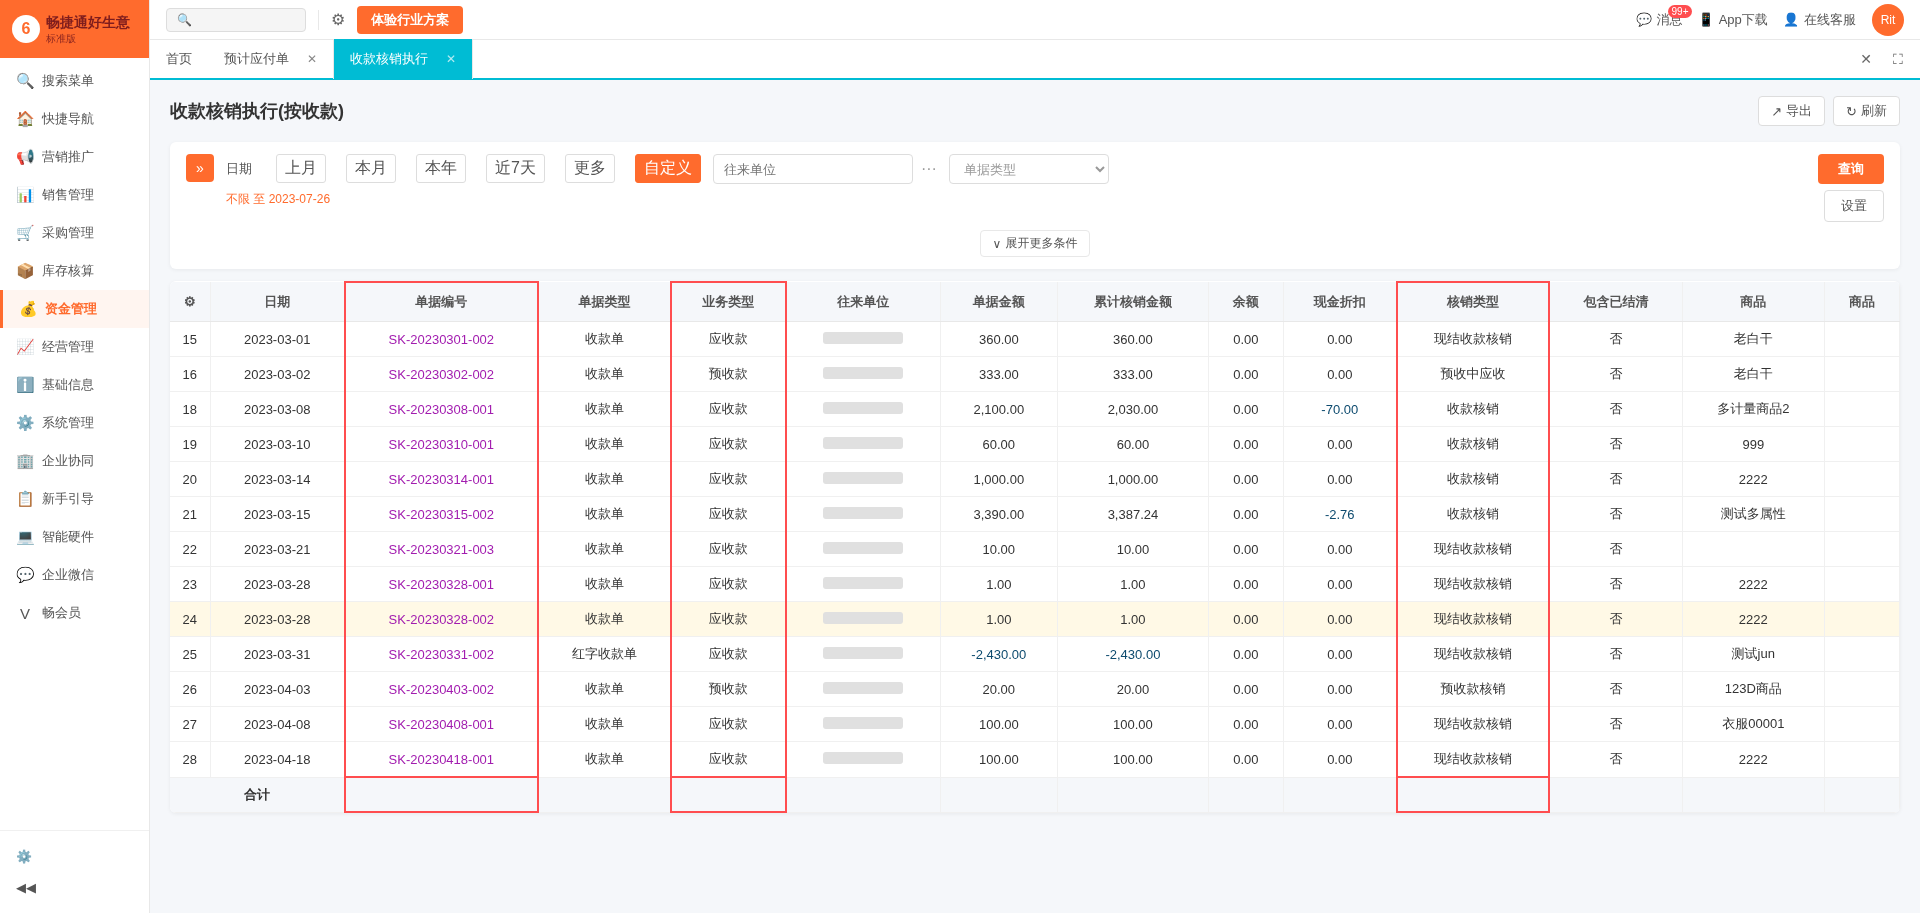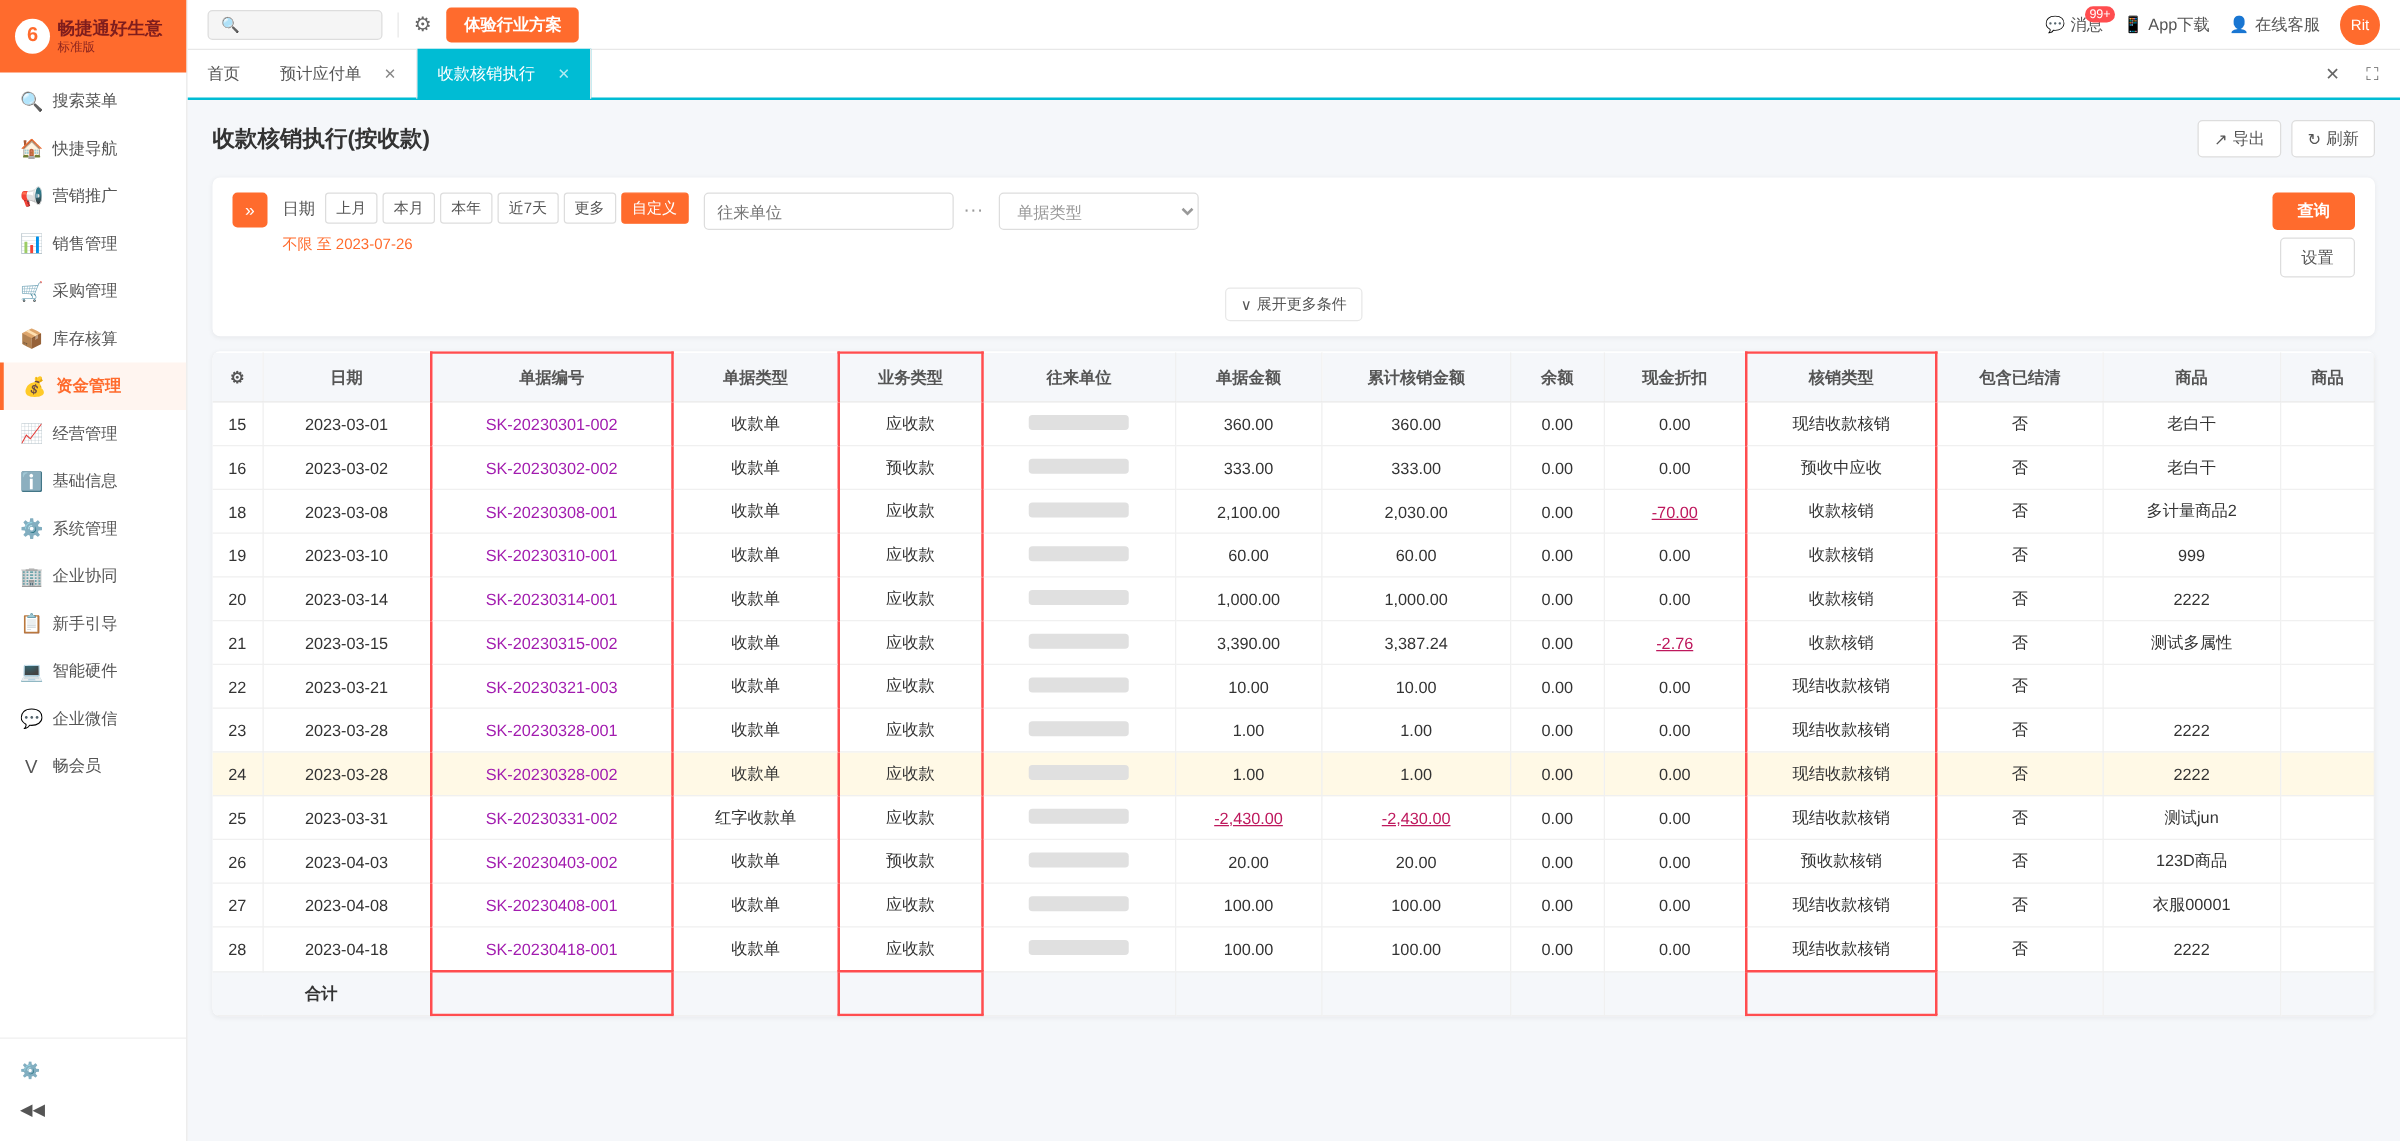--- a/index.html
+++ b/index.html
@@ -48,40 +48,40 @@
     .page-title-actions { display: flex; gap: 8px; }
     .btn-export { background: #fff; border: 1px solid #ddd; border-radius: 4px; padding: 5px 12px; cursor: pointer; color: #555; font-size: 13px; display: flex; align-items: center; gap: 4px; }
     .btn-refresh { background: #fff; border: 1px solid #ddd; border-radius: 4px; padding: 5px 12px; cursor: pointer; color: #555; font-size: 13px; display: flex; align-items: center; gap: 4px; }
 
     
     .filter-bar { background: #fff; border-radius: 6px; padding: 12px 16px; margin-bottom: 12px; box-shadow: 0 1px 4px rgba(0,0,0,0.06); }
     .filter-section { display: flex; align-items: center; gap: 8px; }
     .filter-arrow { width: 28px; height: 28px; background: #ff6b2d; color: #fff; border-radius: 4px; display: flex; align-items: center; justify-content: center; cursor: pointer; font-size: 14px; }
     .filter-label { color: #555; font-size: 13px; white-space: nowrap; }
     .filter-date-btns { display: flex; gap: 4px; align-items: center; }
-    .filter-date-btn { padding: 3px 8px; border: 1px solid #ddd; border-radius: 3px; background: #fff; cursor: pointer; font-size: 12px; color: #555; }
+    .filter-date-btn { padding: 3px 8px; border: 1px solid #ddd; border-radius: 3px; background: #fff; cursor: pointer; font-size: 16px; color: #555; margin-left: 16px; }
     .filter-date-btn.custom { background: #ff6b2d; color: #fff; border-color: #ff6b2d; }
     .filter-date-range { color: #ff6b2d; font-size: 12px; margin-top: 4px; }
     .filter-input { border: 1px solid #ddd; border-radius: 4px; padding: 4px 10px; font-size: 13px; min-width: 200px; color: #999; height: 30px; }
     .filter-select { border: 1px solid #ddd; border-radius: 4px; padding: 4px 10px; font-size: 13px; min-width: 160px; color: #999; height: 30px; background: #fff; }
     .filter-dots { color: #999; font-size: 16px; cursor: pointer; }
     .btn-query { background: #ff6b2d; color: #fff; border: none; border-radius: 4px; padding: 6px 20px; cursor: pointer; font-size: 13px; font-weight: bold; }
     .btn-settings { background: #fff; border: 1px solid #ddd; border-radius: 4px; padding: 6px 16px; cursor: pointer; font-size: 13px; color: #555; }
     .expand-more { display: flex; align-items: center; justify-content: center; margin-top: 8px; }
     .expand-btn { display: flex; align-items: center; gap: 4px; color: #555; font-size: 12px; cursor: pointer; padding: 4px 12px; border: 1px solid #e8e8e8; border-radius: 4px; background: #fff; }
 
     
     .table-container { background: #fff; border-radius: 6px; box-shadow: 0 1px 4px rgba(0,0,0,0.06); overflow: auto; }
     table { width: 100%; border-collapse: collapse; font-size: 13px; }
     thead tr { background: #f5f7fa; }
     th { padding: 10px 12px; text-align: center; color: #555; font-weight: 600; border-bottom: 1px solid #e8e8e8; border-right: 1px solid #f0f0f0; white-space: nowrap; position: relative; }
     td { padding: 8px 12px; text-align: center; border-bottom: 1px solid #f0f0f0; border-right: 1px solid #f0f0f0; color: #333; white-space: nowrap; }
     tr.highlighted td { background: #fff9e6; }
     .link-cell { color: #a21caf; cursor: pointer; text-decoration: none; }
-    .negative { color: #be185d; text-decoration: underline; }
+    .negative { color: #0c4a6e; }
     .tfoot-row td { background: #f5f7fa; font-weight: bold; color: #333; }
     .filter-main { display: flex; align-items: flex-start; gap: 0; width: 100%; }
   </style>
 </head>
 <body>
 
 <div class="sidebar">
   <div class="sidebar-logo">
     <div class="sidebar-logo-icon">6</div>
     <div class="sidebar-logo-text">

